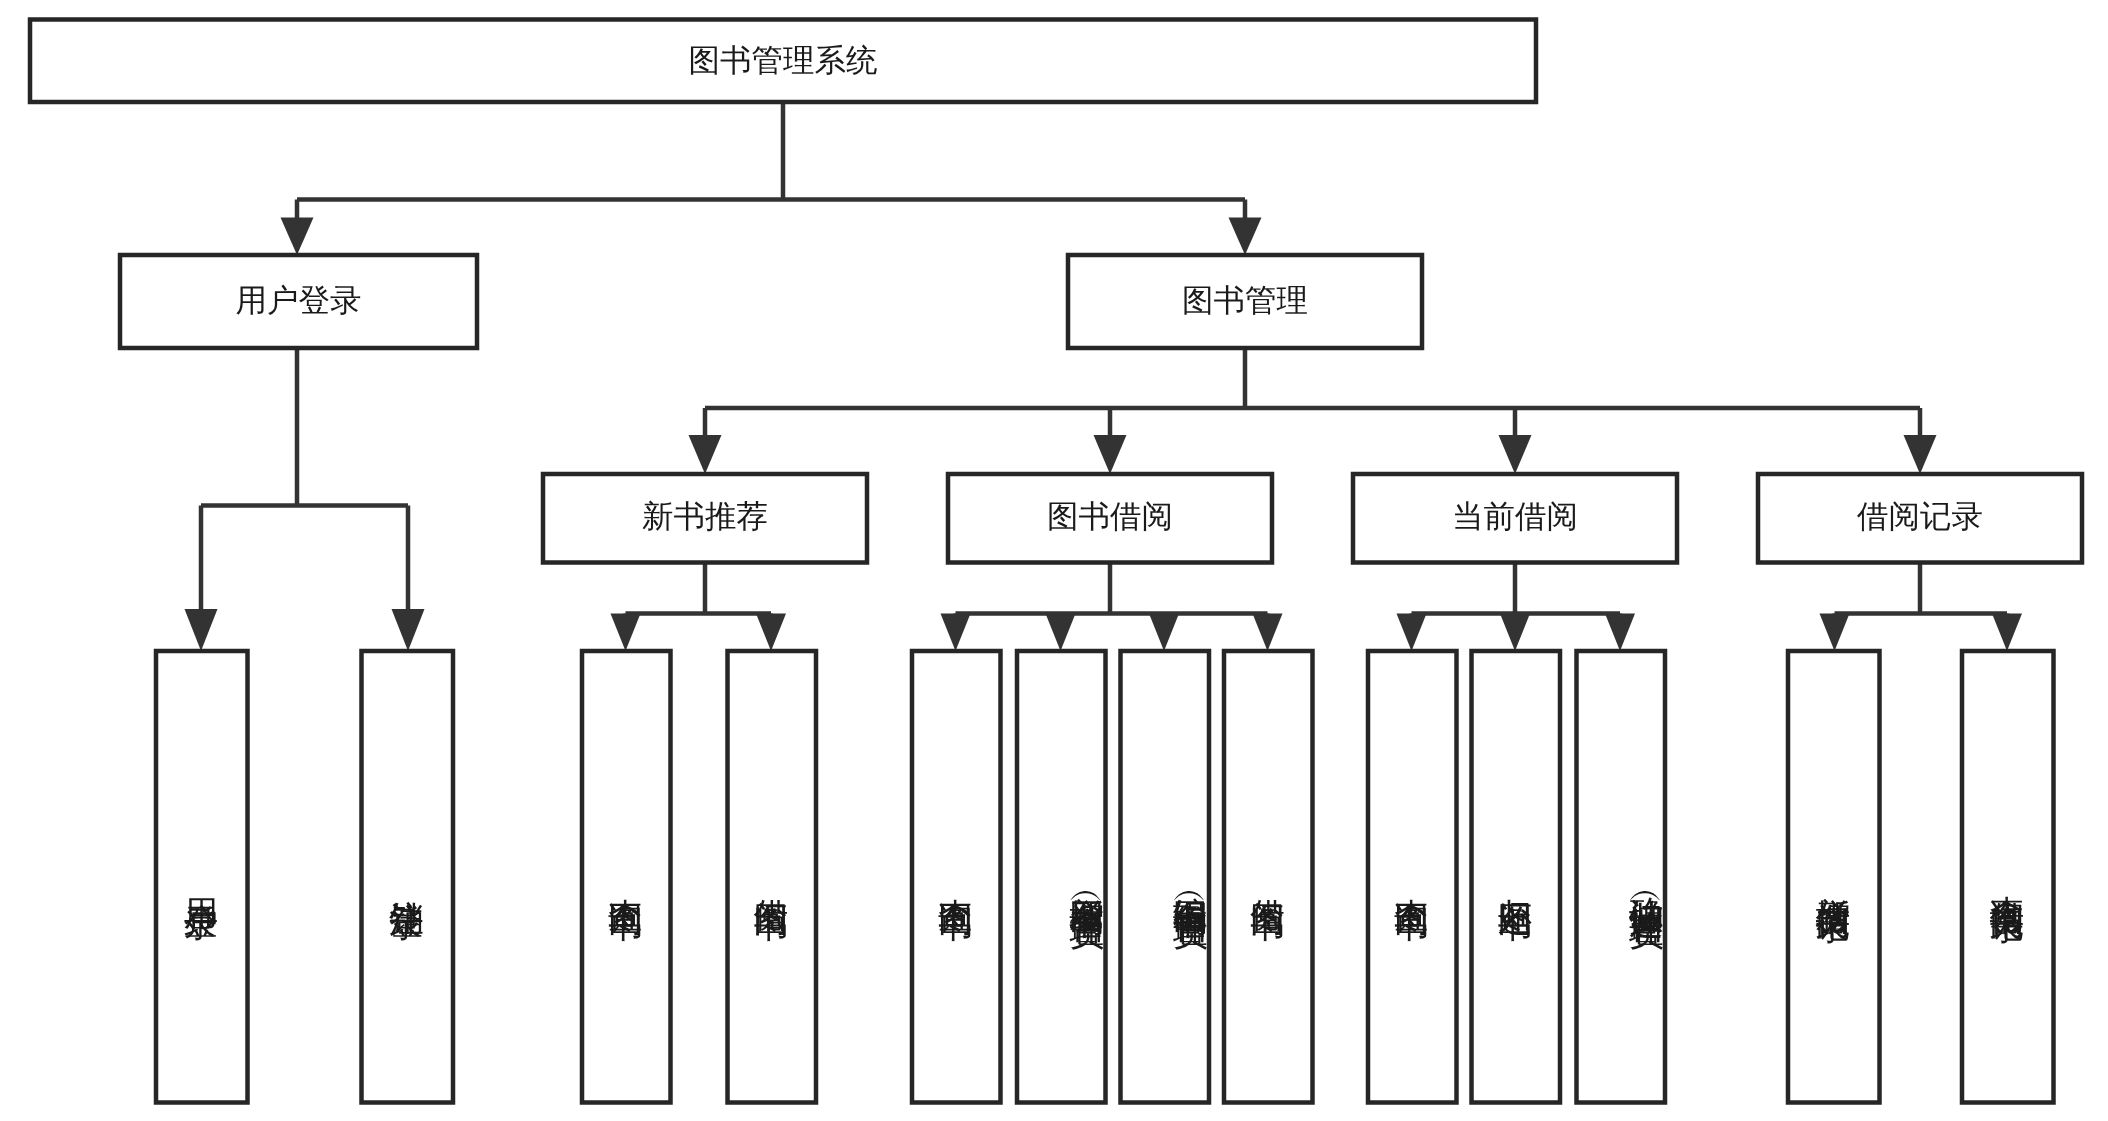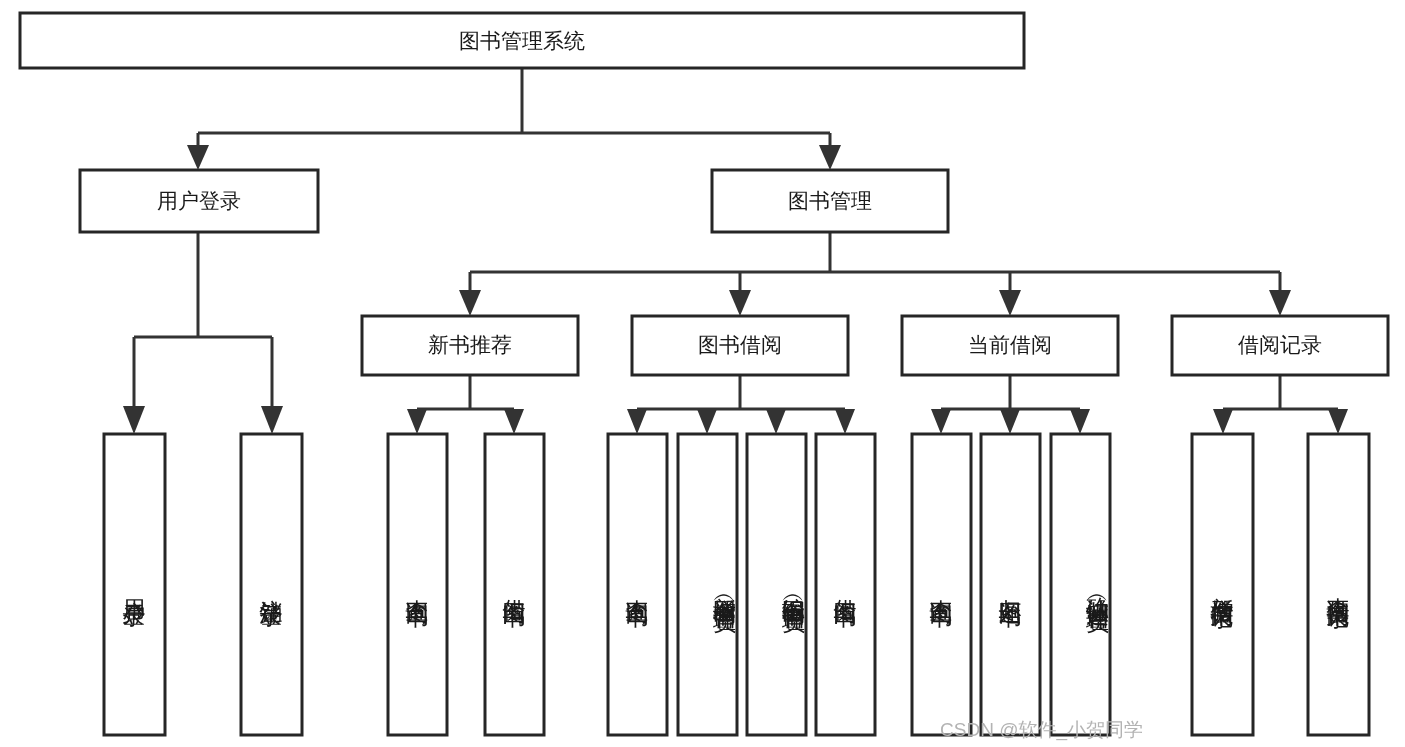--- a/index.html
+++ b/index.html
@@ -223,15 +223,14 @@
   <div class="leaf-label center-v" style="left:912px; top:434px; width:59px; height:301px;">查询图书</div>
 
   <div class="leaf-label center-v" style="left:981px; top:434px; width:59px; height:301px;">归还图书</div>
 
   <div class="leaf-label" style="left:1051px; top:440px; width:59px; height:295px;">确认归还（管理员）</div>
 
   <div class="leaf-label center-v" style="left:1192px; top:434px; width:61px; height:301px;">新增借阅记录</div>
 
   <div class="leaf-label center-v" style="left:1308px; top:434px; width:61px; height:301px;">查询借阅记录</div>
 
-  <div class="watermark">CSDN @软件_小贺同学</div>
 
 </div>
 
 </body></html>

